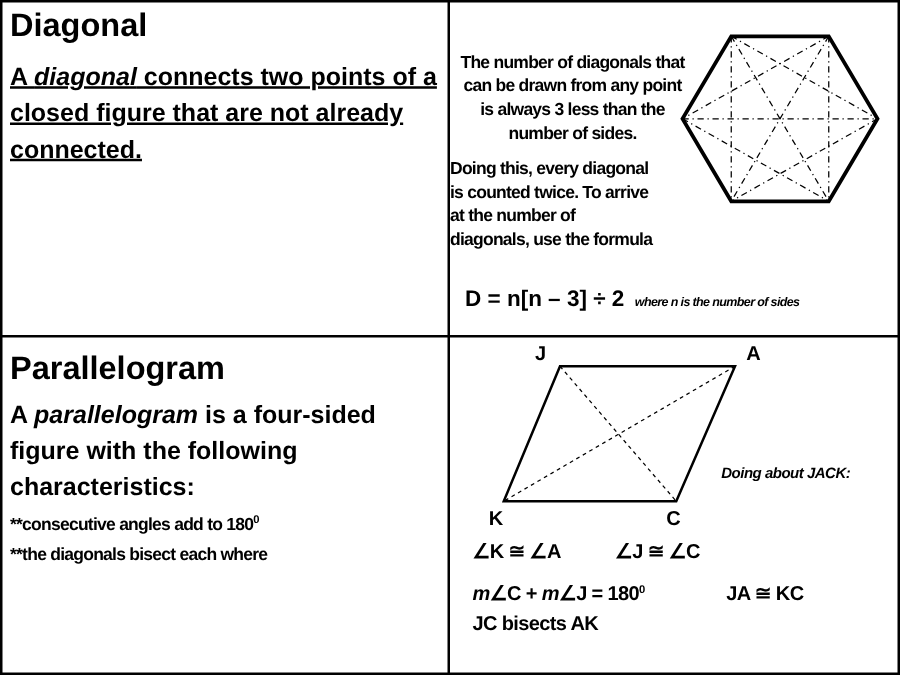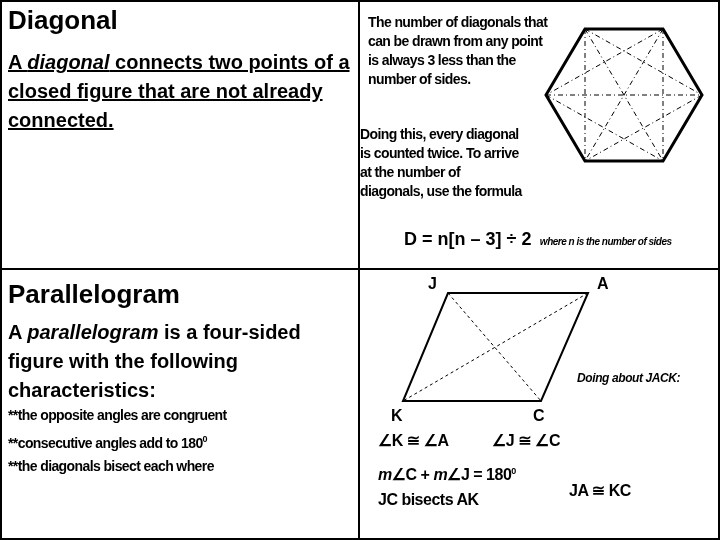--- a/index.html
+++ b/index.html
@@ -21,23 +21,23 @@
 </head>
 <body>
 
 <div class="frame"></div>
 <div class="vline"></div>
 <div class="hline"></div>
 
 <div class="abs title" style="left:8px;top:5px;">Diagonal</div>
 <div class="abs body20" style="left:8px;top:48px;width:345px;text-decoration:underline;"><span>A </span><i>diagonal</i><span> connects two points of a closed figure that are not already connected.</span></div>
 
-<div class="abs small" style="left:368px;top:13px;width:180px;">The number of diagonals that can be drawn from any point is always 3 less than the number of sides.</div>
+<div class="abs small" style="left:368px;top:40px;width:180px;text-align:center;">The number of diagonals that can be drawn from any point is always 3 less than the number of sides.</div>
 <div class="abs small" style="left:360px;top:125px;width:165px;">Doing this, every diagonal is counted twice. To arrive at the number of diagonals, use the formula</div>
-<div class="abs" style="left:372px;top:229px;margin-left:32px;">
+<div class="abs" style="left:372px;top:229px;">
   <span style="font-size:18px;">D = n[n – 3] ÷ 2</span>
   <i style="font-size:10px;letter-spacing:-0.5px;margin-left:4px;">where n is the number of sides</i>
 </div>
 
 <svg width="720" height="540">
   <g>
     <polygon points="585,29 663,29 702,95 663,161 585,161 546,95" fill="none" stroke="#000" stroke-width="3"></polygon>
   </g>
   <g stroke="#000" stroke-width="1" stroke-dasharray="5,3,1,3" fill="none">
     <line x1="585" y1="29" x2="702" y2="95"></line>
@@ -57,29 +57,28 @@
   <g stroke="#000" stroke-width="1" stroke-dasharray="3,3" fill="none">
     <line x1="448" y1="293" x2="541" y2="401"></line>
     <line x1="588" y1="293" x2="403" y2="401"></line>
   </g>
 </svg>
 
 <div class="abs title" style="left:8px;top:279px;">Parallelogram</div>
 <div class="abs body20" style="left:8px;top:318px;width:345px;"><span>A </span><i>parallelogram</i><span> is a four-sided figure with the following characteristics:</span></div>
 
 <div class="abs list" style="left:8px;top:404px;">
-  <div>**the opposite angles are congruent</div>
   <div><span>**consecutive angles add to 180</span><sup>0</sup></div>
   <div>**the diagonals bisect each where</div>
 </div>
 
 <div class="abs" style="left:428px;top:275px;font-size:16px;">J</div>
 <div class="abs" style="left:597px;top:275px;font-size:16px;">A</div>
 <div class="abs" style="left:391px;top:407px;font-size:16px;">K</div>
 <div class="abs" style="left:533px;top:407px;font-size:16px;">C</div>
 
 <div class="abs" style="left:577px;top:371px;font-size:12px;letter-spacing:-0.4px;"><i>Doing about JACK:</i></div>
 
 <div class="abs facts" style="left:378px;top:431px;">∠K ≅ ∠A</div>
 <div class="abs facts" style="left:492px;top:431px;">∠J ≅ ∠C</div>
 <div class="abs facts" style="left:378px;top:465px;"><i>m</i><span>∠C + </span><i>m</i><span>∠J = 180</span><sup>0</sup></div>
-<div class="abs facts" style="left:569px;top:465px;margin-top:16px;">JA ≅ KC</div>
+<div class="abs facts" style="left:581px;top:465px;">JA ≅ KC</div>
 <div class="abs facts" style="left:378px;top:491px;">JC bisects AK</div>
 
 </body></html>

